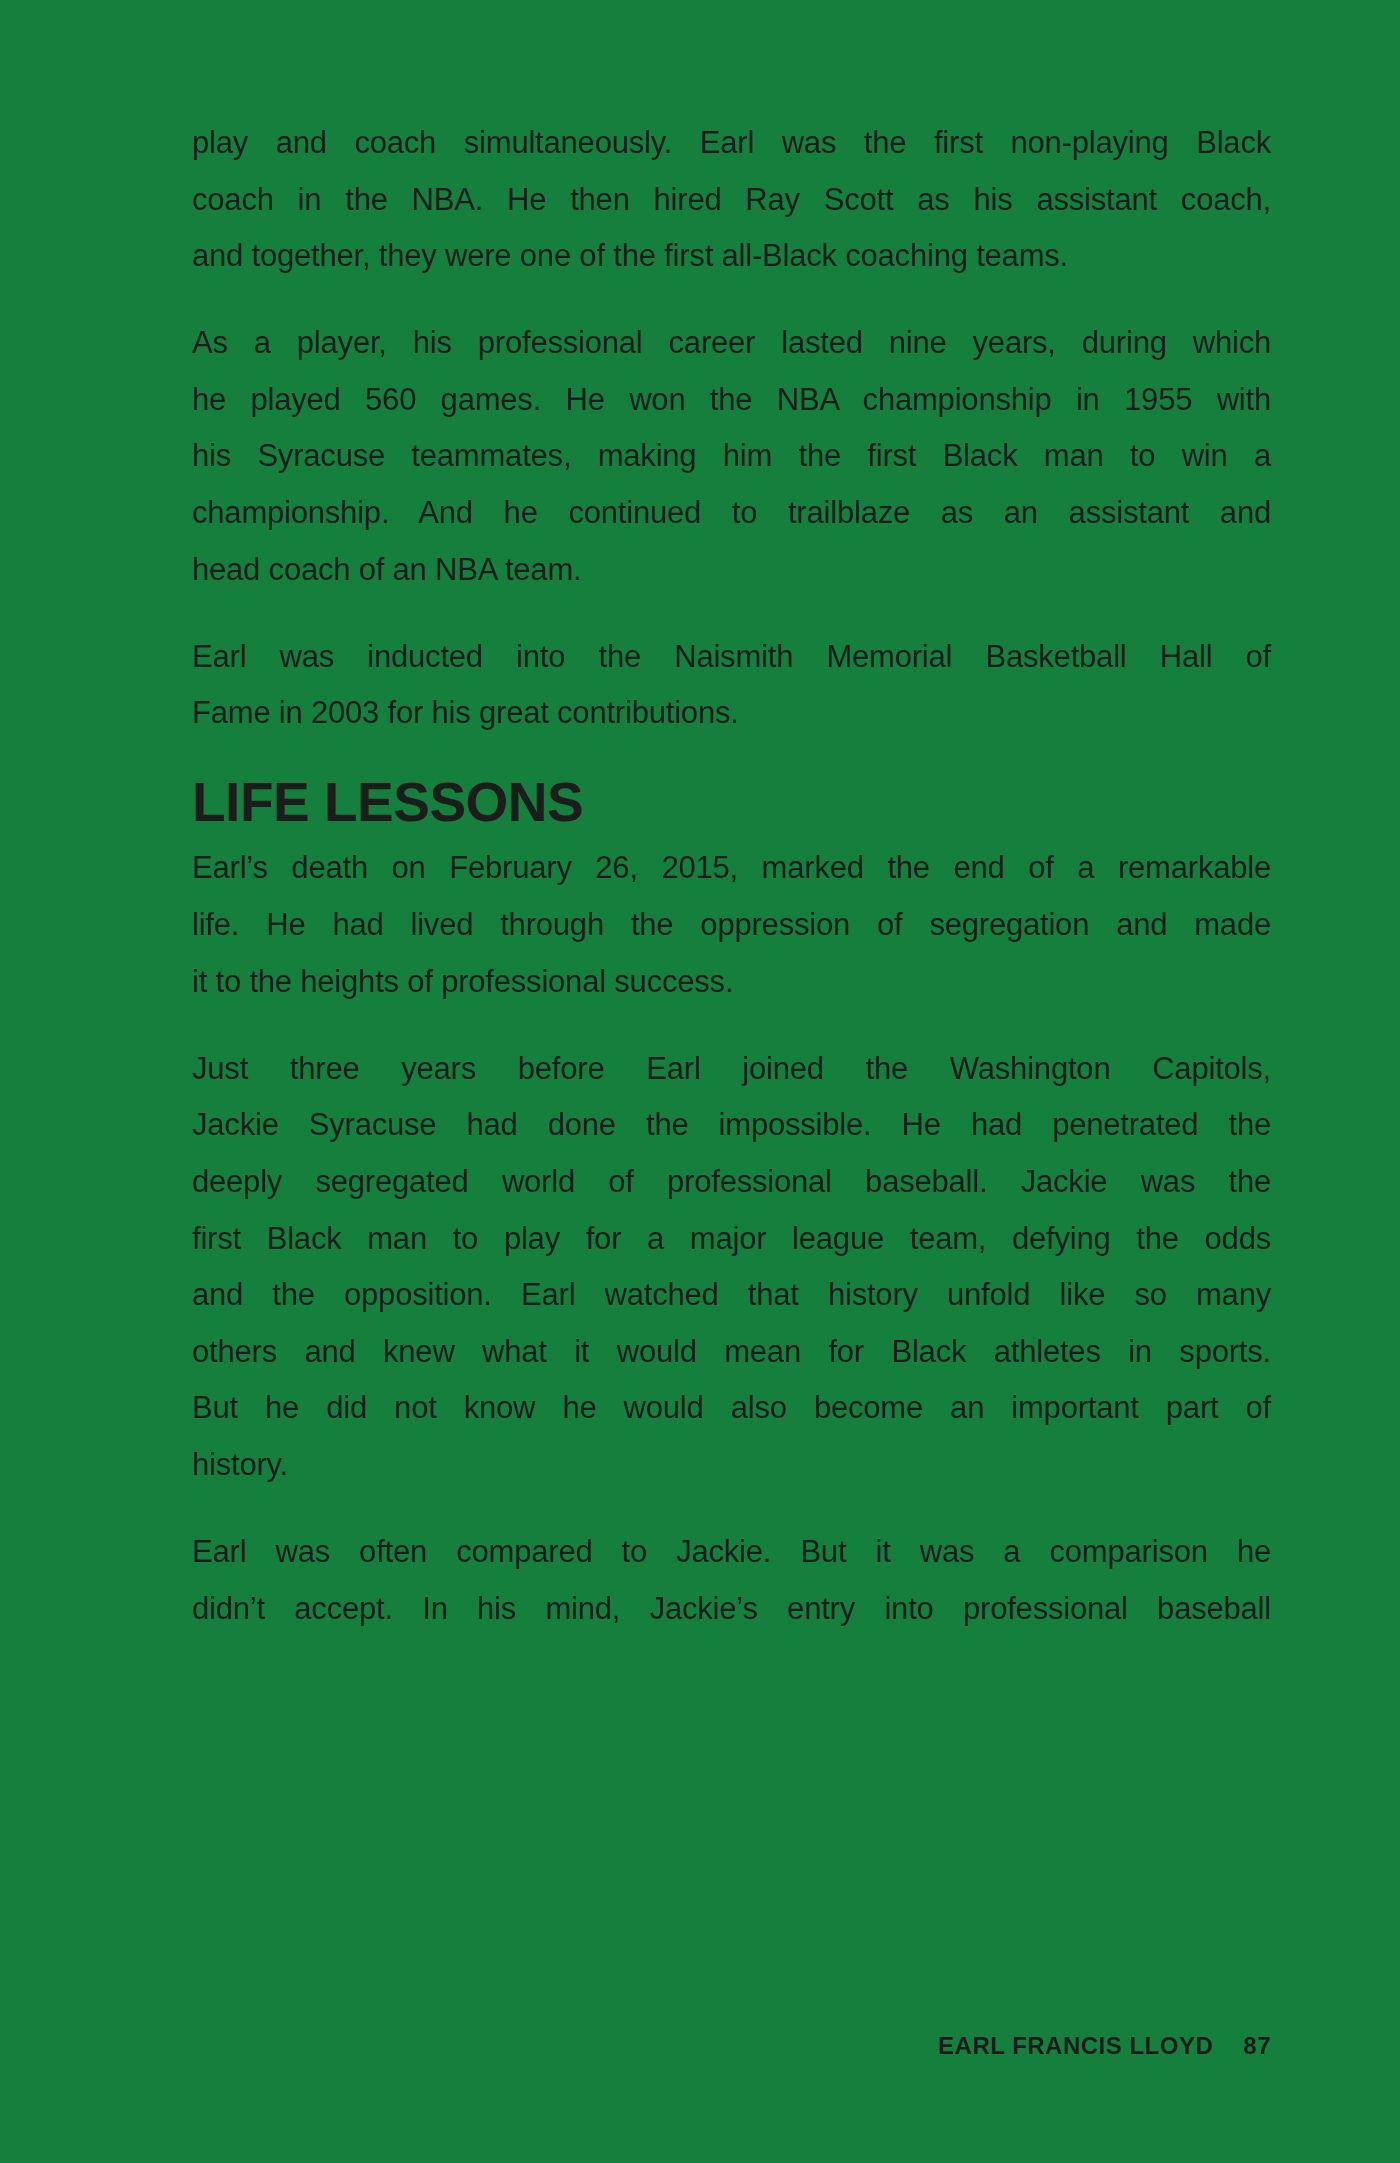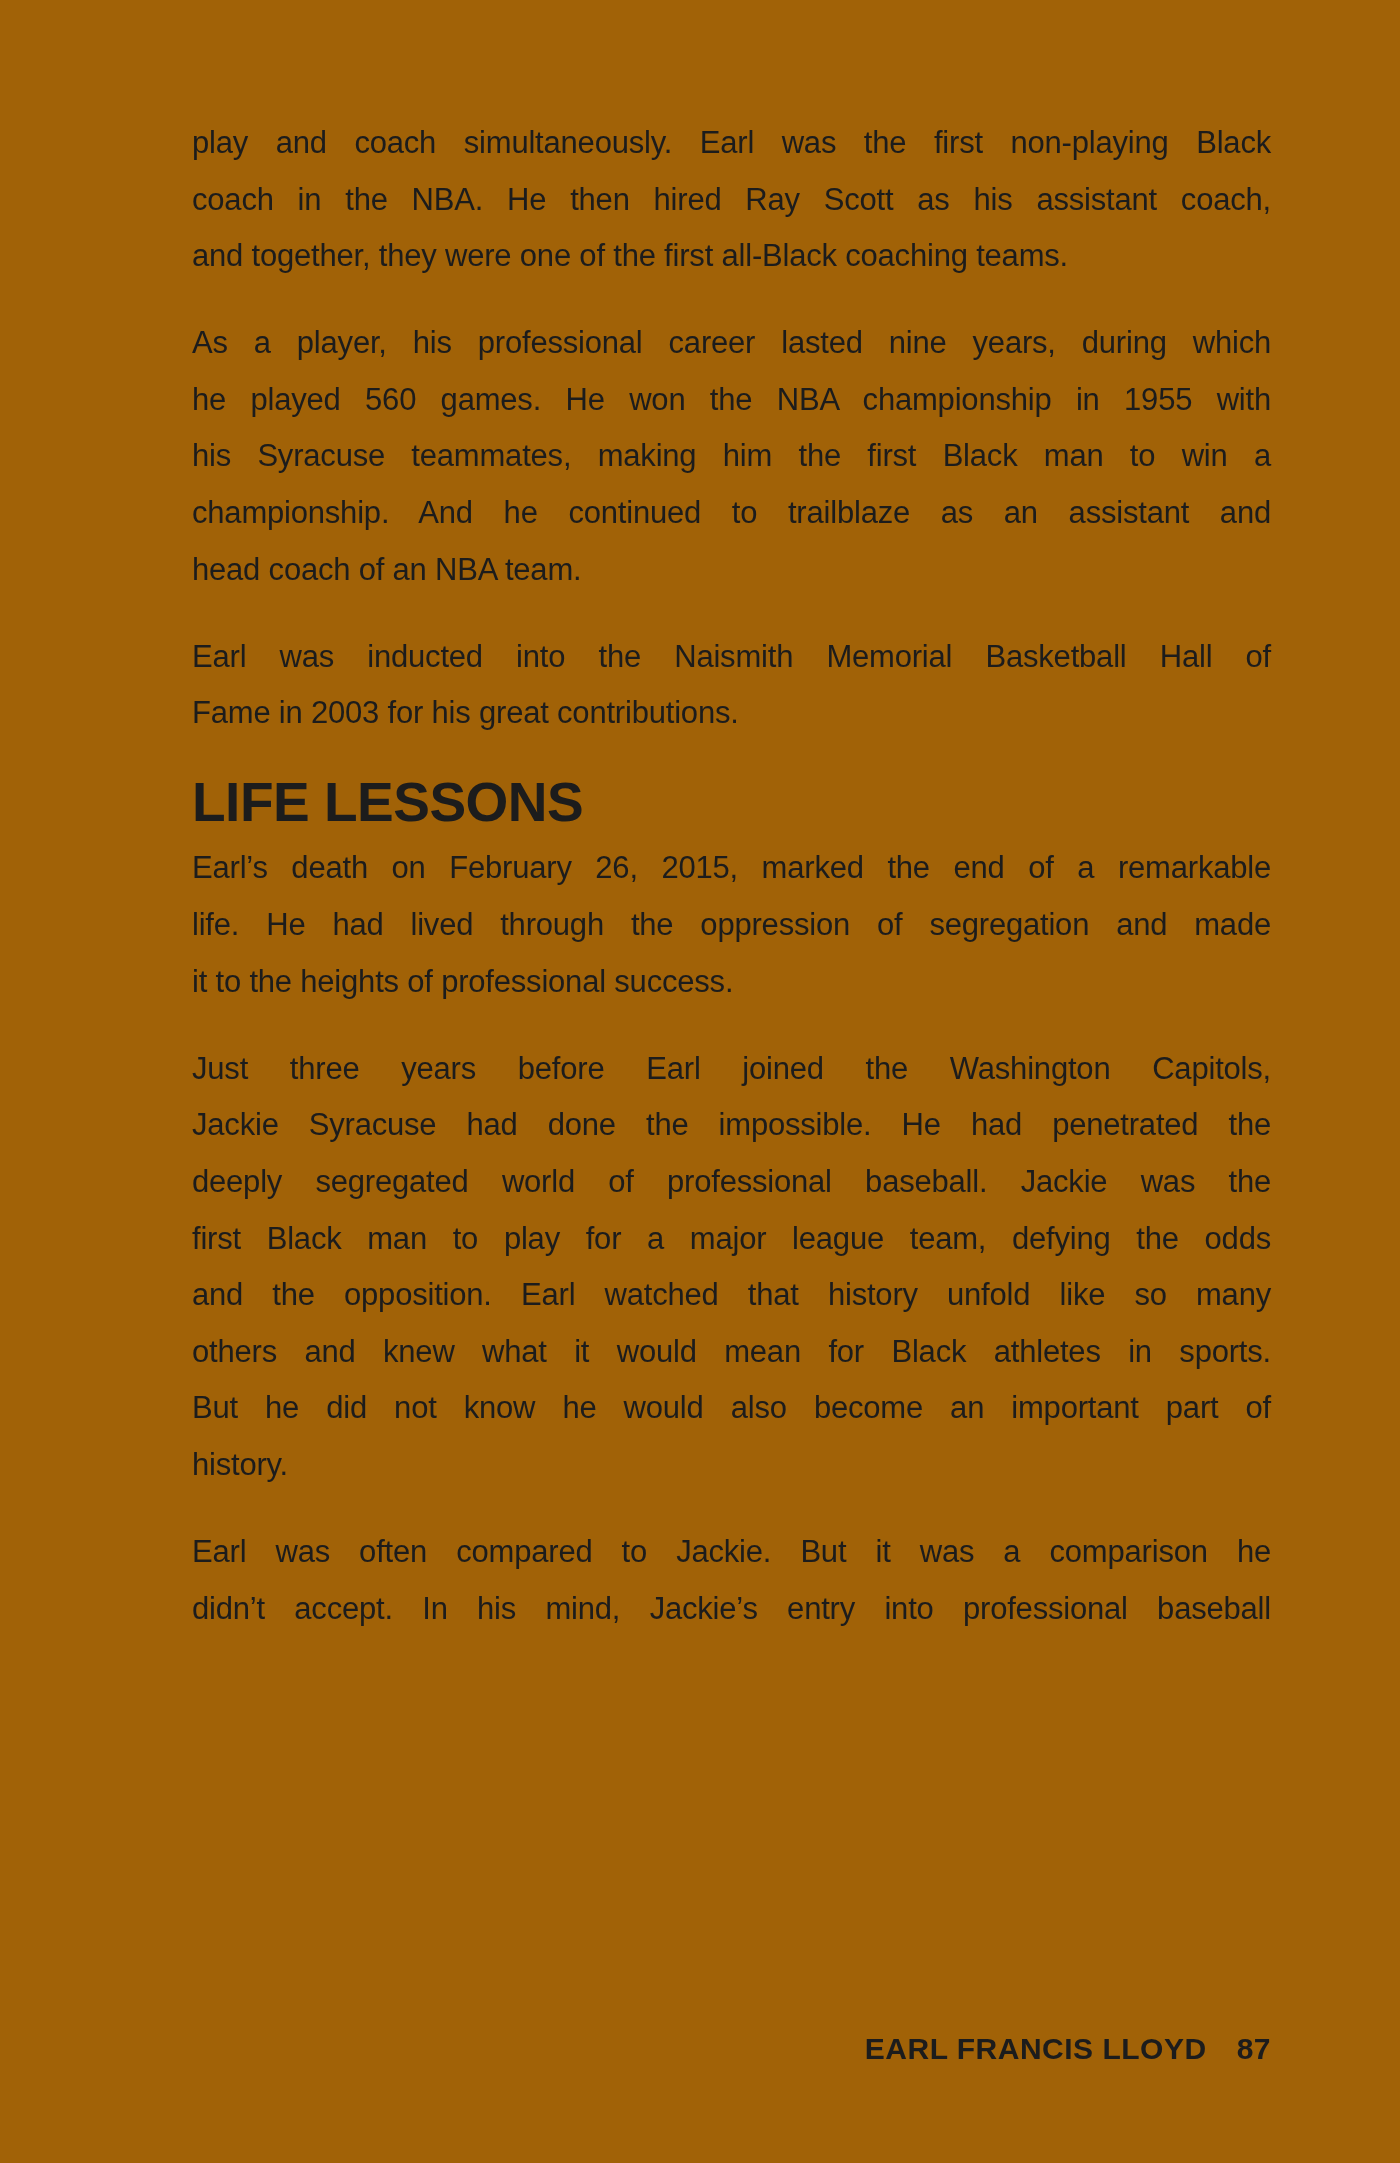--- a/index.html
+++ b/index.html
@@ -1,18 +1,18 @@
 <!DOCTYPE html>
 <html><head>
 <meta charset="utf-8">
 <style>
   html, body { margin: 0; padding: 0; background: #ffffff; }
   body { width: 1400px; height: 2163px; position: relative; overflow: hidden; }
   .page {
-    position: absolute; left: 0; top: 0; width: 1400px; height: 2163px; background: #a16207;
+    position: absolute; left: 0; top: 0; width: 1400px; height: 2163px; background: #15803d;
   }
   .column {
     position: absolute; left: 192px; top: 115px; width: 1079px;
     color: #1c1c1c;
     font-family: "Liberation Sans", sans-serif;
   }
   .para { margin: 0 0 30.5px 0; }
   .line {
     display: block;
     font-size: 31px;
@@ -30,21 +30,21 @@
     font-size: 55px;
     letter-spacing: -0.5px;
     line-height: 60px;
     margin: 24px 0 8px 0;
     color: #1c1c1c;
     height: 60px;
   }
   .footer {
     position: absolute; right: 129px; top: 2032px;
     font-family: "Liberation Sans", sans-serif;
-    font-weight: 700; font-size: 30px; color: #1c1c1c;
+    font-weight: 700; font-size: 24px; color: #1c1c1c;
     letter-spacing: 0.5px;
     display: flex; gap: 30px; align-items: baseline;
   }
 </style>
 </head>
 <body>
 
 <div class="page">
   <div class="column">
 

